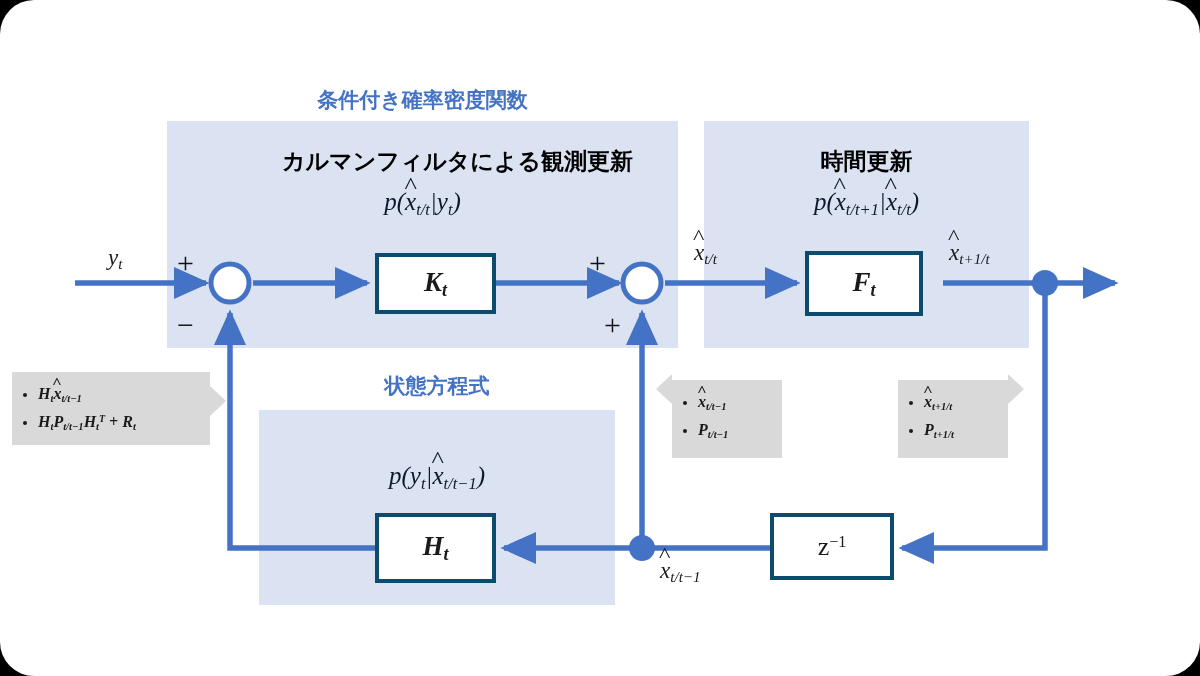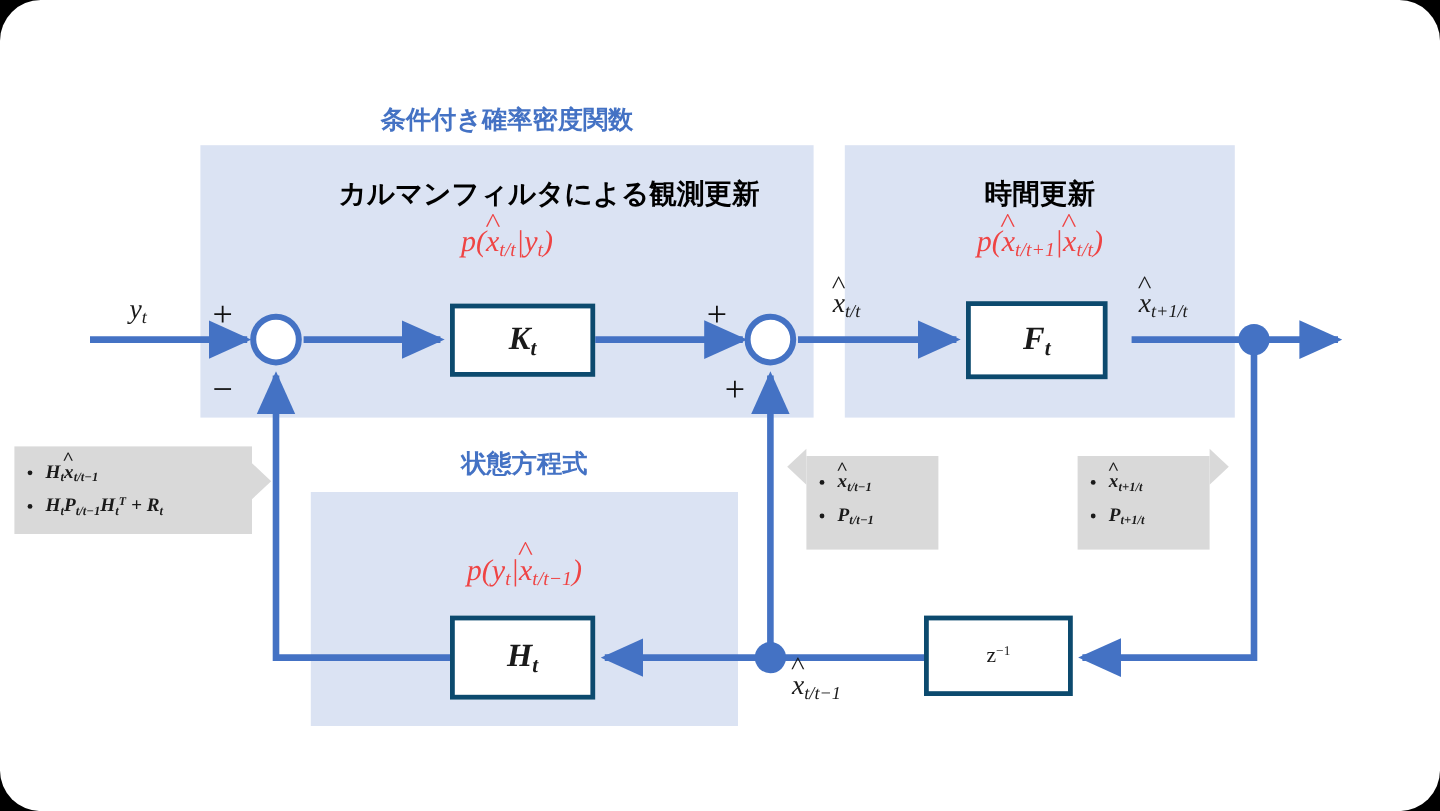--- a/index.html
+++ b/index.html
@@ -39,21 +39,21 @@
     font-weight: bold;
     font-size: 23px;
     white-space: nowrap;
     text-align: center;
   }
   .formula {
     position: absolute;
     font-family: "Liberation Serif", serif;
     font-style: italic;
     font-size: 25px;
-    color: #ef4444;
+    color: #0f172a;
     white-space: nowrap;
     text-align: center;
   }
   .formula .up { font-style: italic; }
   .sub {
     font-size: 0.66em;
     vertical-align: -0.28em;
     font-style: italic;
   }
   .sup {
@@ -84,21 +84,21 @@
     justify-content: center;
     font-family: "Liberation Serif", serif;
     font-weight: bold;
     font-style: italic;
     font-size: 27px;
     color: #1a1a1a;
   }
   .sysblock.plain {
     font-weight: normal;
     font-style: normal;
-    font-size: 18px;
+    font-size: 26px;
   }
   .signal {
     position: absolute;
     font-family: "Liberation Serif", serif;
     font-style: italic;
     font-size: 23px;
     color: #1a1a1a;
     white-space: nowrap;
   }
   .opsign {

